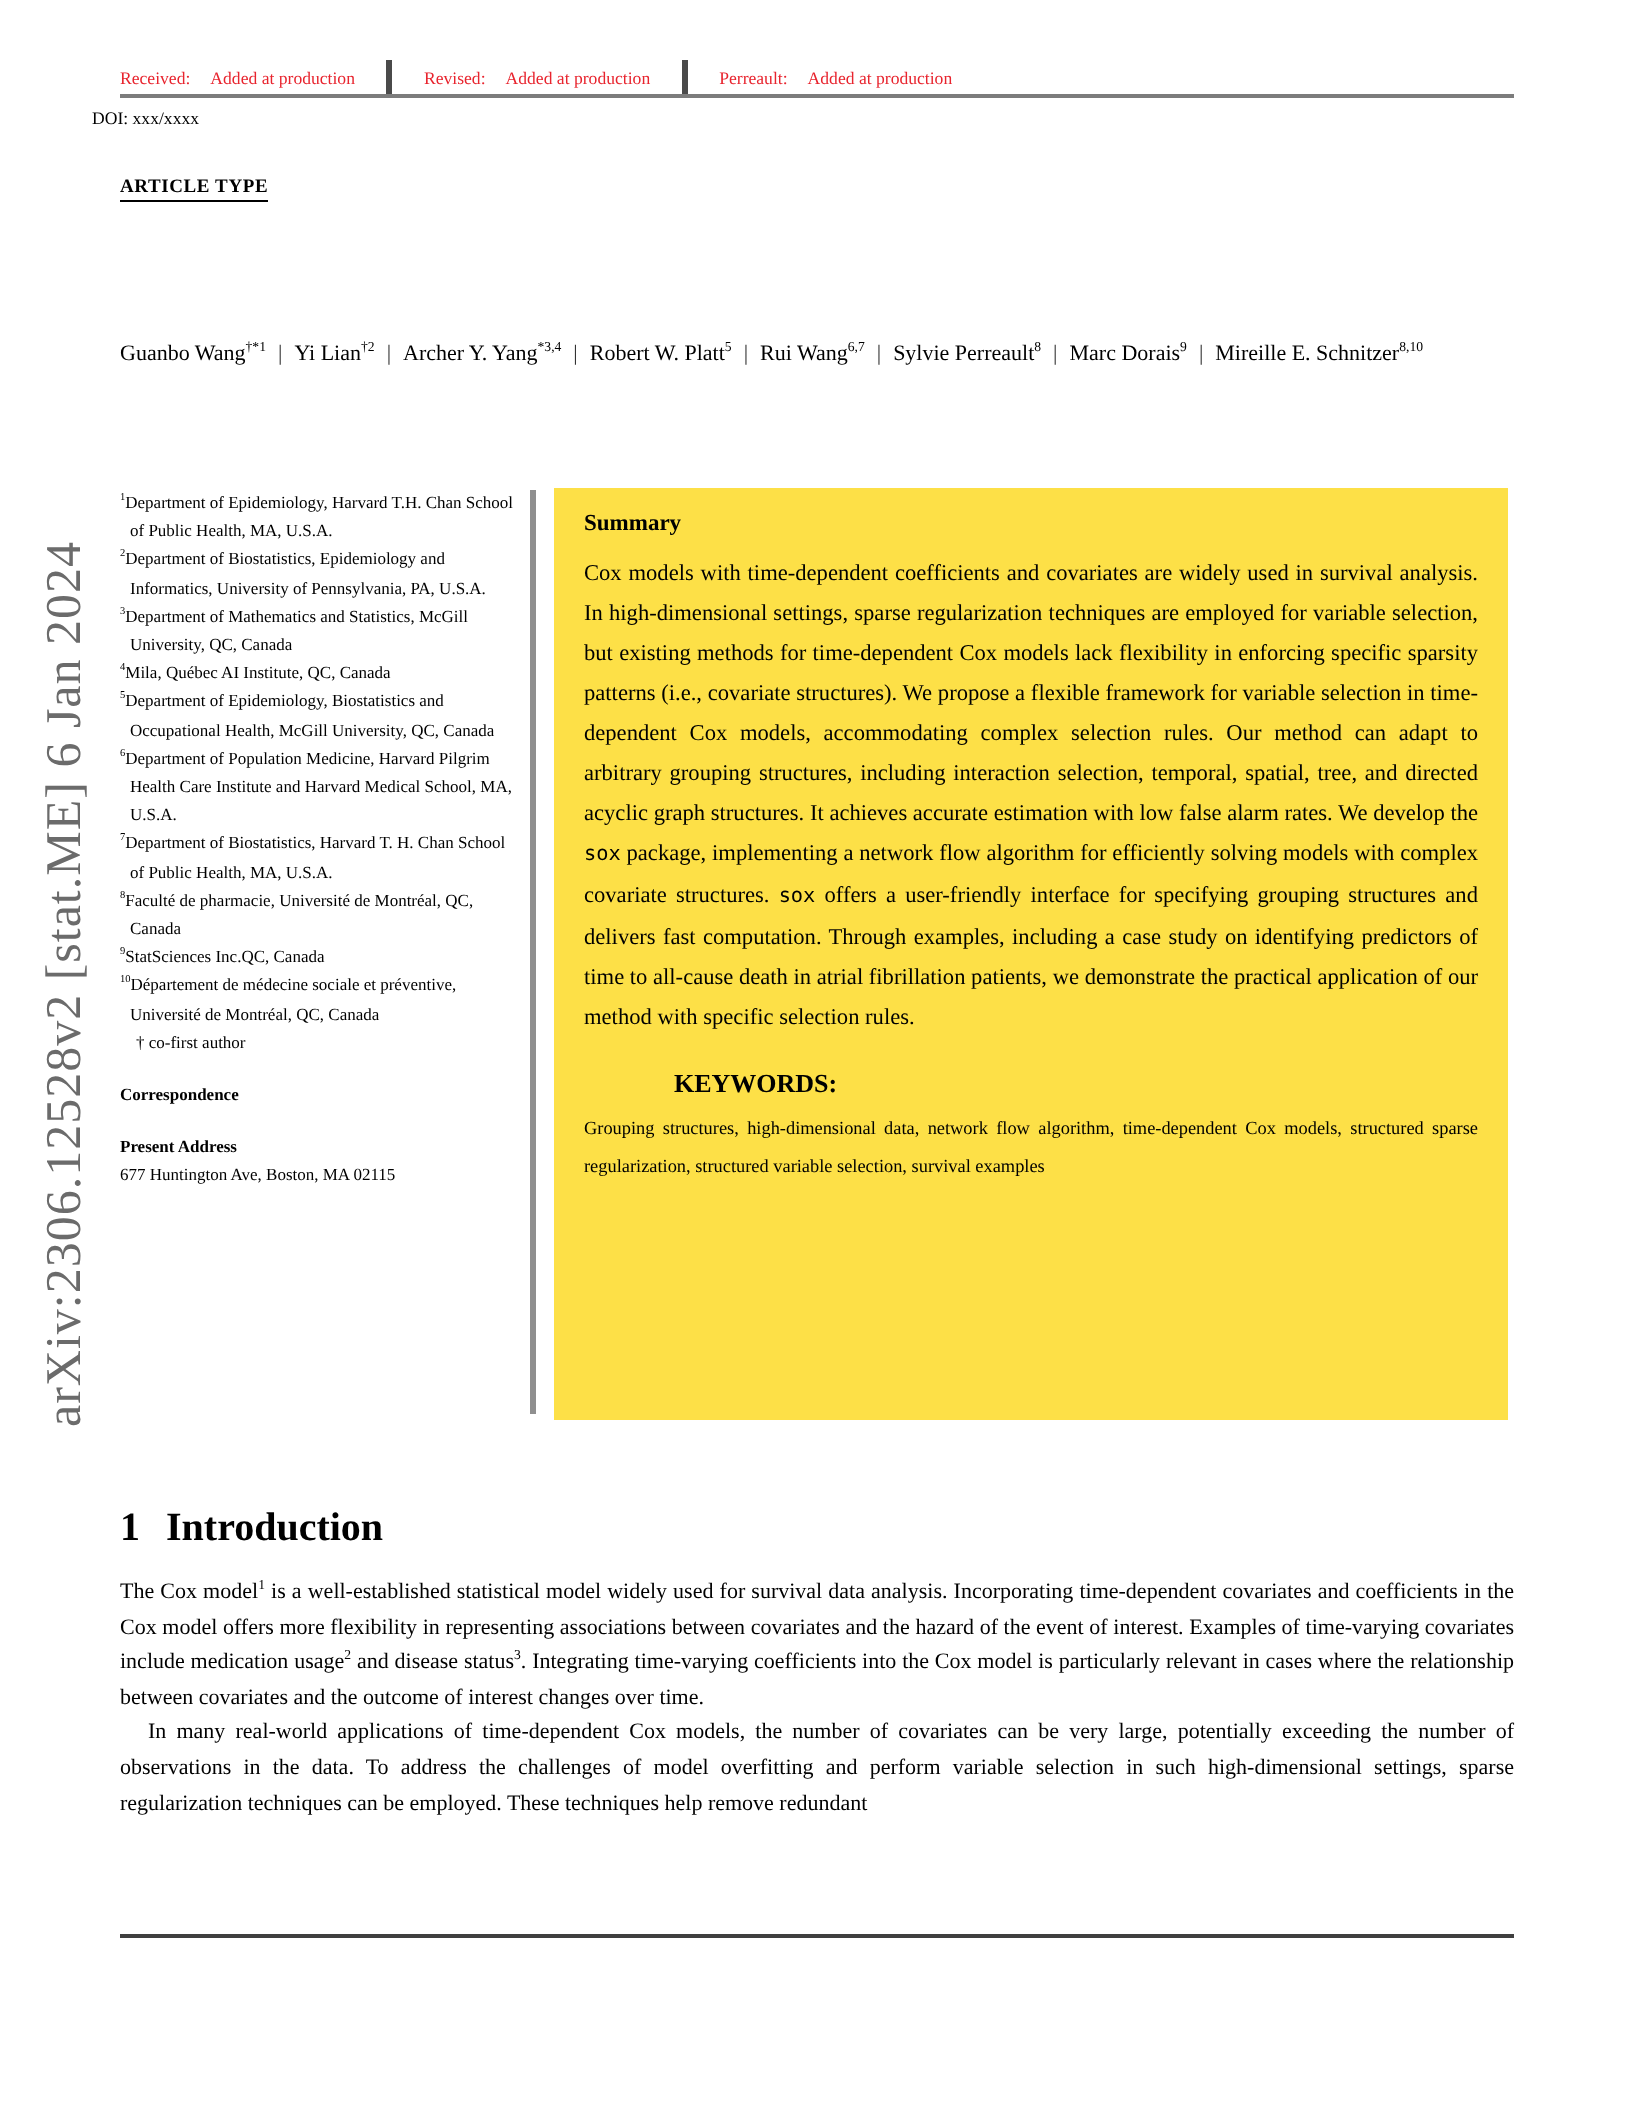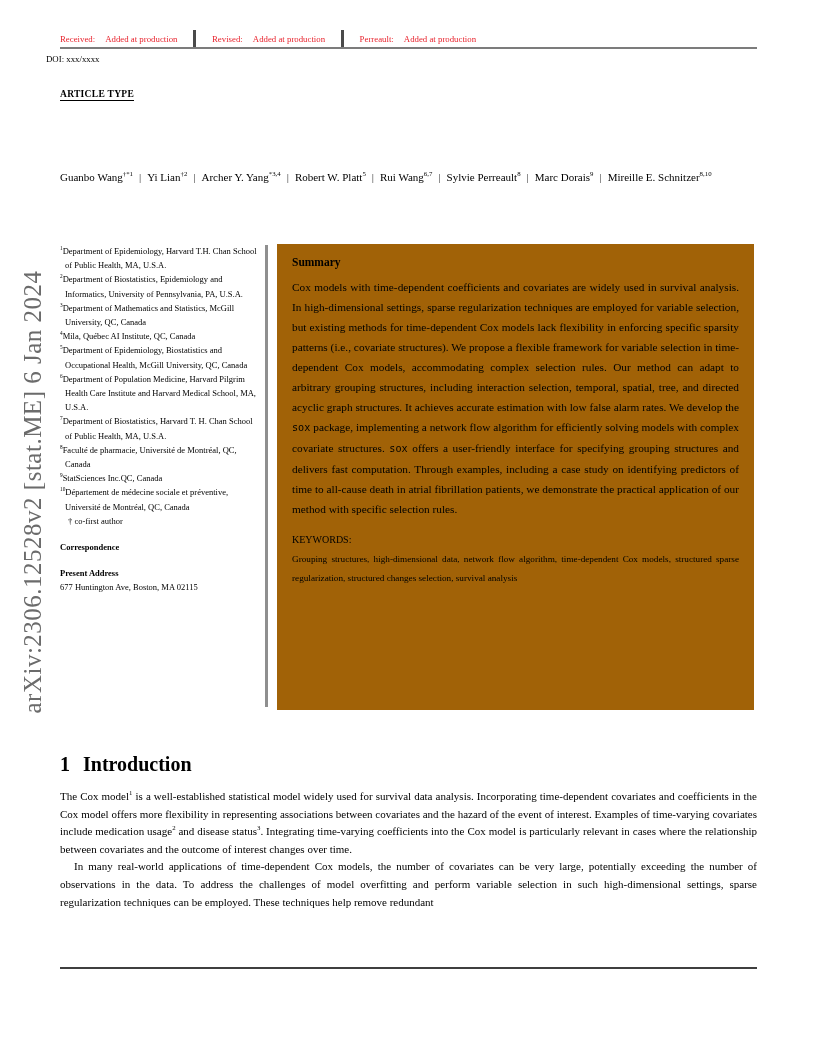--- a/index.html
+++ b/index.html
@@ -38,25 +38,25 @@
 
   
   .left-col{position:absolute;left:60px;top:244px;width:198px;font-size:8.5px;line-height:14.2px;}
   .affil{padding-left:5px;text-indent:-5px;}
   .affil-plain{padding-left:8px;text-indent:0;}
   .corr-heading,.addr-heading{font-weight:bold;margin-top:12px;}
   .col-divider{position:absolute;left:265px;top:245px;width:2.5px;height:462px;background:#8f8f8f;}
 
   .summary-box{
     position:absolute;left:277px;top:244px;width:477px;height:466px;
-    background:#a16207;box-sizing:border-box;padding:12px 15px;
+    background:#fde047;box-sizing:border-box;padding:12px 15px;
   }
   .summary-heading{font-size:11.5px;font-weight:bold;margin-bottom:9px;}
   .summary-body{font-size:11.3px;line-height:20px;text-align:justify;}
-  .keywords-heading{font-size:10px;font-weight:normal;margin-top:15px;}
+  .keywords-heading{font-size:13px;font-weight:bold;margin-top:15px;margin-left:45px;}
   .keywords-text{font-size:9.2px;line-height:19px;text-align:justify;margin-top:5px;}
 
   
   .section-heading{position:absolute;left:60px;top:753px;font-size:20px;font-weight:bold;}
   .section-number{margin-right:13px;}
   .body-text{position:absolute;left:60px;top:788px;width:697px;font-size:11px;line-height:17.6px;text-align:justify;}
   .para{margin:0;}
   .para.indent{text-indent:14px;}
 
   .footer-rule{position:absolute;left:60px;top:967px;width:697px;height:2.2px;background:#3f3f3f;}
@@ -109,21 +109,21 @@
     <div class="addr-heading">Present Address</div>
     <div>677 Huntington Ave, Boston, MA 02115</div>
   </div>
 
   <div class="col-divider"></div>
 
   <div class="summary-box">
     <div class="summary-heading">Summary</div>
     <div class="summary-body">Cox models with time-dependent coefficients and covariates are widely used in survival analysis. In high-dimensional settings, sparse regularization techniques are employed for variable selection, but existing methods for time-dependent Cox models lack flexibility in enforcing specific sparsity patterns (i.e., covariate structures). We propose a flexible framework for variable selection in time-dependent Cox models, accommodating complex selection rules. Our method can adapt to arbitrary grouping structures, including interaction selection, temporal, spatial, tree, and directed acyclic graph structures. It achieves accurate estimation with low false alarm rates. We develop the <span class="mono">sox</span> package, implementing a network flow algorithm for efficiently solving models with complex covariate structures. <span class="mono">sox</span> offers a user-friendly interface for specifying grouping structures and delivers fast computation. Through examples, including a case study on identifying predictors of time to all-cause death in atrial fibrillation patients, we demonstrate the practical application of our method with specific selection rules.</div>
     <div class="keywords-heading">KEYWORDS:</div>
-    <div class="keywords-text">Grouping structures, high-dimensional data, network flow algorithm, time-dependent Cox models, structured sparse regularization, structured changes selection, survival analysis</div>
+    <div class="keywords-text">Grouping structures, high-dimensional data, network flow algorithm, time-dependent Cox models, structured sparse regularization, structured variable selection, survival examples</div>
   </div>
 
   <div class="section-heading">
     <span class="section-number">1</span><span>Introduction</span>
   </div>
 
   <div class="body-text">
       <p class="para">The Cox model<sup>1</sup> is a well-established statistical model widely used for survival data analysis. Incorporating time-dependent covariates and coefficients in the Cox model offers more flexibility in representing associations between covariates and the hazard of the event of interest. Examples of time-varying covariates include medication usage<sup>2</sup> and disease status<sup>3</sup>. Integrating time-varying coefficients into the Cox model is particularly relevant in cases where the relationship between covariates and the outcome of interest changes over time.</p>
       <p class="para indent">In many real-world applications of time-dependent Cox models, the number of covariates can be very large, potentially exceeding the number of observations in the data. To address the challenges of model overfitting and perform variable selection in such high-dimensional settings, sparse regularization techniques can be employed. These techniques help remove redundant</p>
     </div>

